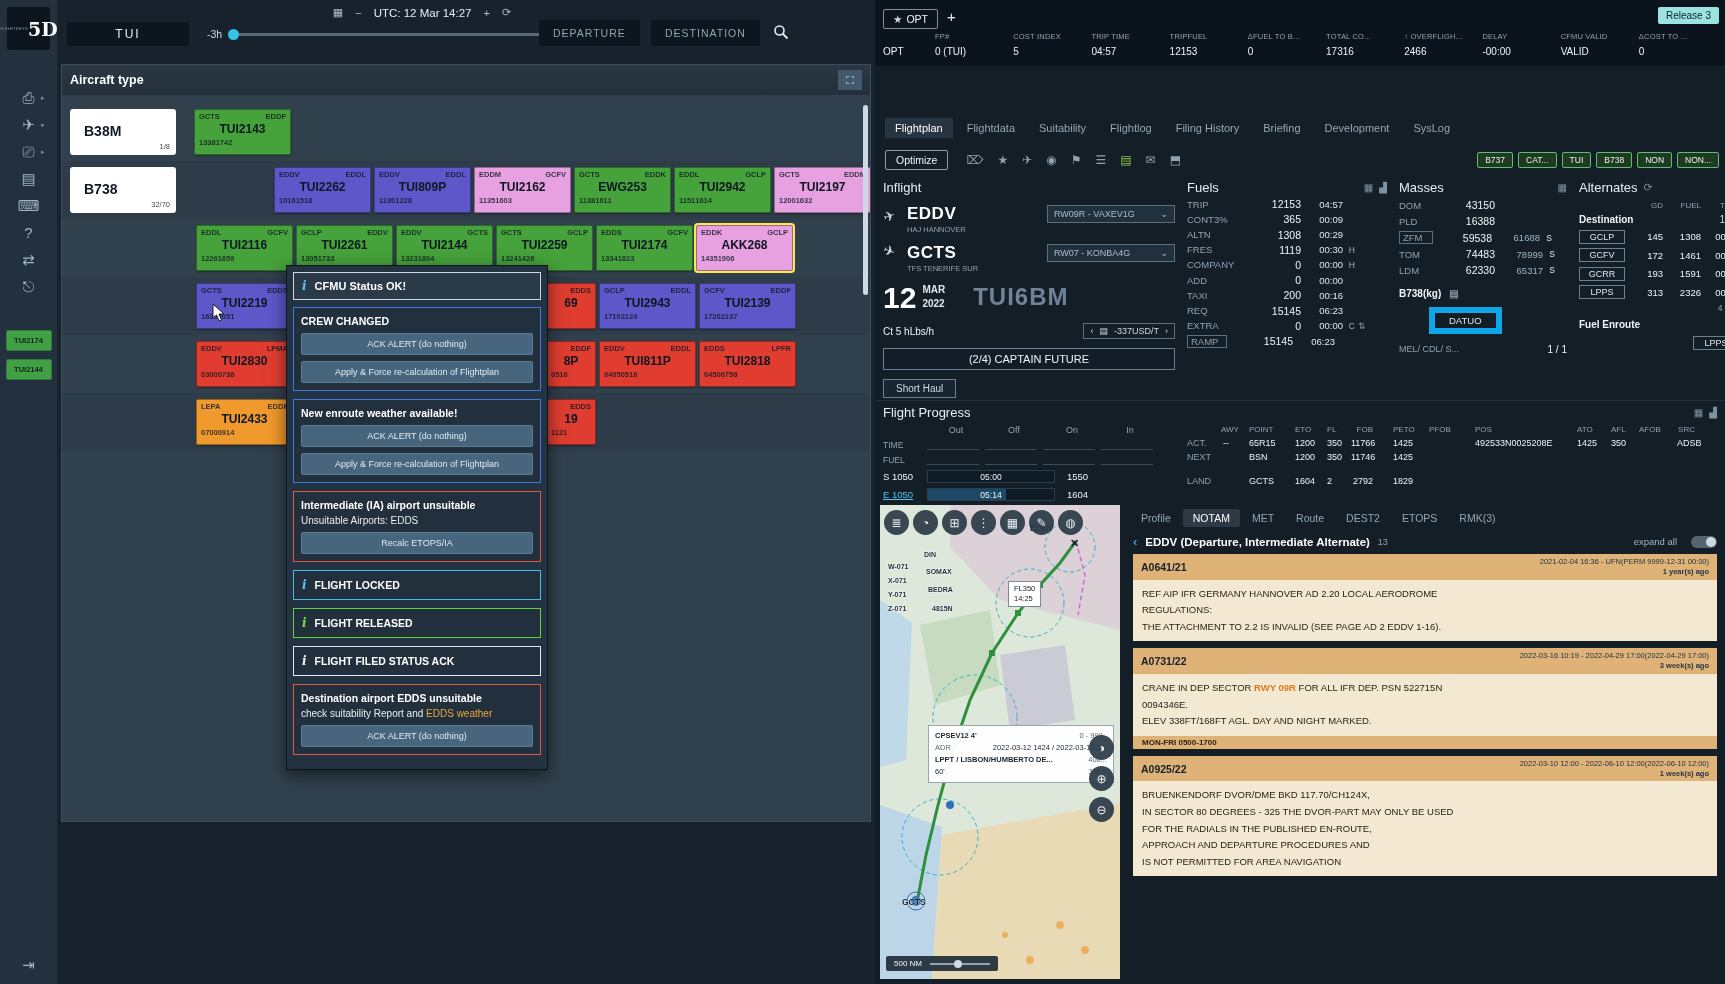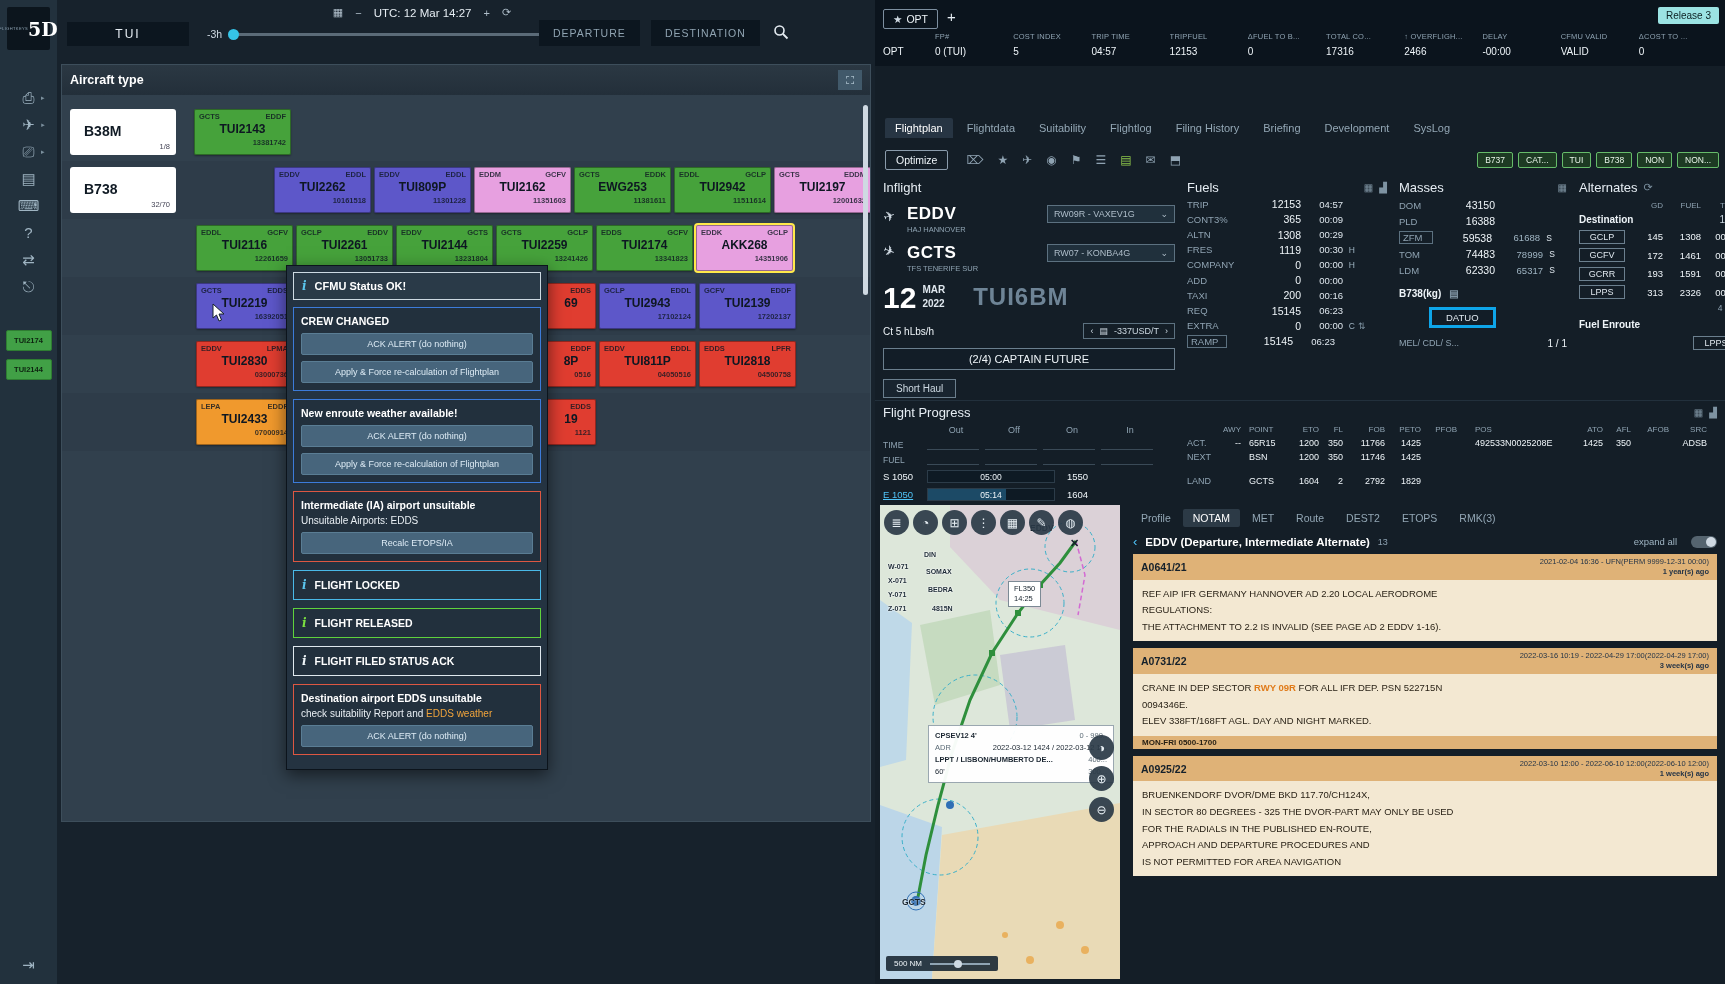--- a/index.html
+++ b/index.html
@@ -39,21 +39,21 @@
 .board-row{display:flex;height:58px;align-items:center}
 .board-row:nth-child(even){background:rgba(0,0,0,.05)}
 .fleet-slot{width:122px;padding-left:8px;flex:none}
 .fleet-card{width:106px;height:46px;background:#fff;border-radius:3px;position:relative;color:#101a24;cursor:pointer}
 .fleet-name{font-size:14px;font-weight:bold;padding:14px 0 0 14px}
 .fleet-count{position:absolute;right:6px;bottom:4px;font-size:7.5px;color:#445}
 .lane{flex:1;display:flex;align-items:center;min-width:0}
 .tile{width:97px;height:46px;border-radius:2px;color:#0e1722;flex:none;box-shadow:inset 0 0 0 1px rgba(0,0,0,.35),0 1px 2px rgba(0,0,0,.35);cursor:pointer;overflow:hidden}
 .tile .codes{display:flex;justify-content:space-between;font-size:7.5px;padding:3px 5px 0;font-weight:bold;opacity:.8}
 .tile .fno{text-align:center;font-size:12px;font-weight:bold;margin-top:1px;white-space:nowrap}
-.tile .times{display:flex;justify-content:flex-end;font-size:7.5px;padding:2px 5px 0;font-weight:bold;opacity:.8}
+.tile .times{display:flex;justify-content:flex-start;font-size:7.5px;padding:2px 5px 0;font-weight:bold;opacity:.8}
 .tile.green{background:#46a23b}
 .tile.purple{background:#5d57c9}
 .tile.pink{background:#e7a0e0}
 .tile.red{background:#e03d30}
 .tile.orange{background:#f0992d}
 .tile.hl{box-shadow:0 0 0 2px #ffe94a,inset 0 0 0 1px rgba(0,0,0,.35)}
 .vscroll{position:absolute;right:2px;top:40px;width:5px;height:190px;background:#cfd9e2;border-radius:3px;cursor:pointer}
 .cursor-svg{position:absolute;left:150px;top:238px;z-index:40;pointer-events:none}
 
 
@@ -129,21 +129,21 @@
 
 .masses-col{width:168px;flex:none}
 .mrow{display:flex;align-items:center;margin-top:4px;font-size:9.5px}
 .mlabel{width:44px;color:#8fa3b2}
 .mlabel.boxed{border:1px solid #5c7180;padding:0 3px;width:auto;min-width:34px;margin-right:7px}
 .mval{width:52px;text-align:right;color:#eef4f8;font-size:10.5px}
 .mlim{width:48px;text-align:right;color:#9fb4c2}
 .msuf{width:12px;text-align:right;color:#dfe7ee;font-size:8.5px}
 .unit-row{display:flex;align-items:center;margin-top:12px;color:#eef4f8;font-size:10px;font-weight:bold}
 .unit-row .hicons{margin-left:8px;color:#7e93a2;font-size:10px}
-.datuo-btn{margin:8px 0 0 30px;border:3px solid #0ea5e9;background:#121d27;color:#dfe7ee;font-size:9.5px;padding:2px 14px;cursor:pointer}
+.datuo-btn{margin:8px 0 0 30px;border:6px solid #0ea5e9;background:#121d27;color:#dfe7ee;font-size:9.5px;padding:2px 14px;cursor:pointer}
 .mel-row{display:flex;margin-top:10px;font-size:9px;color:#8fa3b2}
 .mel-row .v{margin-left:auto;color:#eef4f8;font-size:10px}
 
 .alt-col{flex:1}
 .alt-headcols{display:flex;justify-content:flex-end;gap:0;color:#8fa3b2;font-size:8px;margin-top:6px}
 .alt-headcols span{width:38px;text-align:right}
 .alt-dest{display:flex;margin-top:4px;color:#eef4f8;font-size:10px;font-weight:bold}
 .alt-dest .cnt{margin-left:auto;color:#cdd9e2;font-weight:normal}
 .arow{display:flex;align-items:center;margin-top:4.5px;font-size:9.5px}
 .achip{border:1px solid #6b7f8e;color:#dfe7ee;padding:1px 0;width:46px;text-align:center;font-size:9px;cursor:pointer}
@@ -167,21 +167,21 @@
 .sbar-row .slab{width:44px;color:#eef4f8}
 .sbar-row .slab.link{color:#4fc3f7;text-decoration:underline;cursor:pointer}
 .sbar{width:128px;height:13px;background:#0e1a24;border:1px solid #2c3c49;color:#eef4f8;font-size:8.5px;display:flex;align-items:center;justify-content:center;position:relative;overflow:hidden}
 .sbar .fill{position:absolute;left:0;top:0;bottom:0;background:#1c4a66;z-index:0}
 .sbar span{position:relative;z-index:1}
 .sbar-row .sval{margin-left:12px;color:#eef4f8}
 .ptable{position:absolute;left:312px;top:24px;right:6px}
 .pthead{display:flex;font-size:8px;color:#8fa3b2}
 .ptrow{display:flex;font-size:9px;color:#eef4f8;margin-top:4px}
 .ptrow.gap{margin-top:14px}
-.ptc{padding-right:8px;white-space:nowrap;overflow:hidden;text-align:right}
+.ptc{padding-right:20px;white-space:nowrap;overflow:hidden;text-align:right}
 .ptc.c0{width:34px;text-align:left;color:#8fa3b2}
 .ptc.c1{width:28px}.ptc.c2{width:46px;text-align:left}.ptc.c3{width:32px}.ptc.c4{width:24px}
 .ptc.c5{width:42px}.ptc.c6{width:36px}.ptc.c7{width:36px}
 .ptc.c8{width:112px;text-align:left;padding-left:10px}
 .ptc.c9{width:34px}.ptc.c10{width:28px}.ptc.c11{width:38px}.ptc.c12{width:38px}
 .rowlab{color:#8fa3b2}
 
 
 .map{position:absolute;left:5px;top:505px;width:240px;height:474px;background:#d7e3da;overflow:hidden}
 .map-controls{position:absolute;left:4px;top:5px;display:flex;gap:4px;z-index:6}

